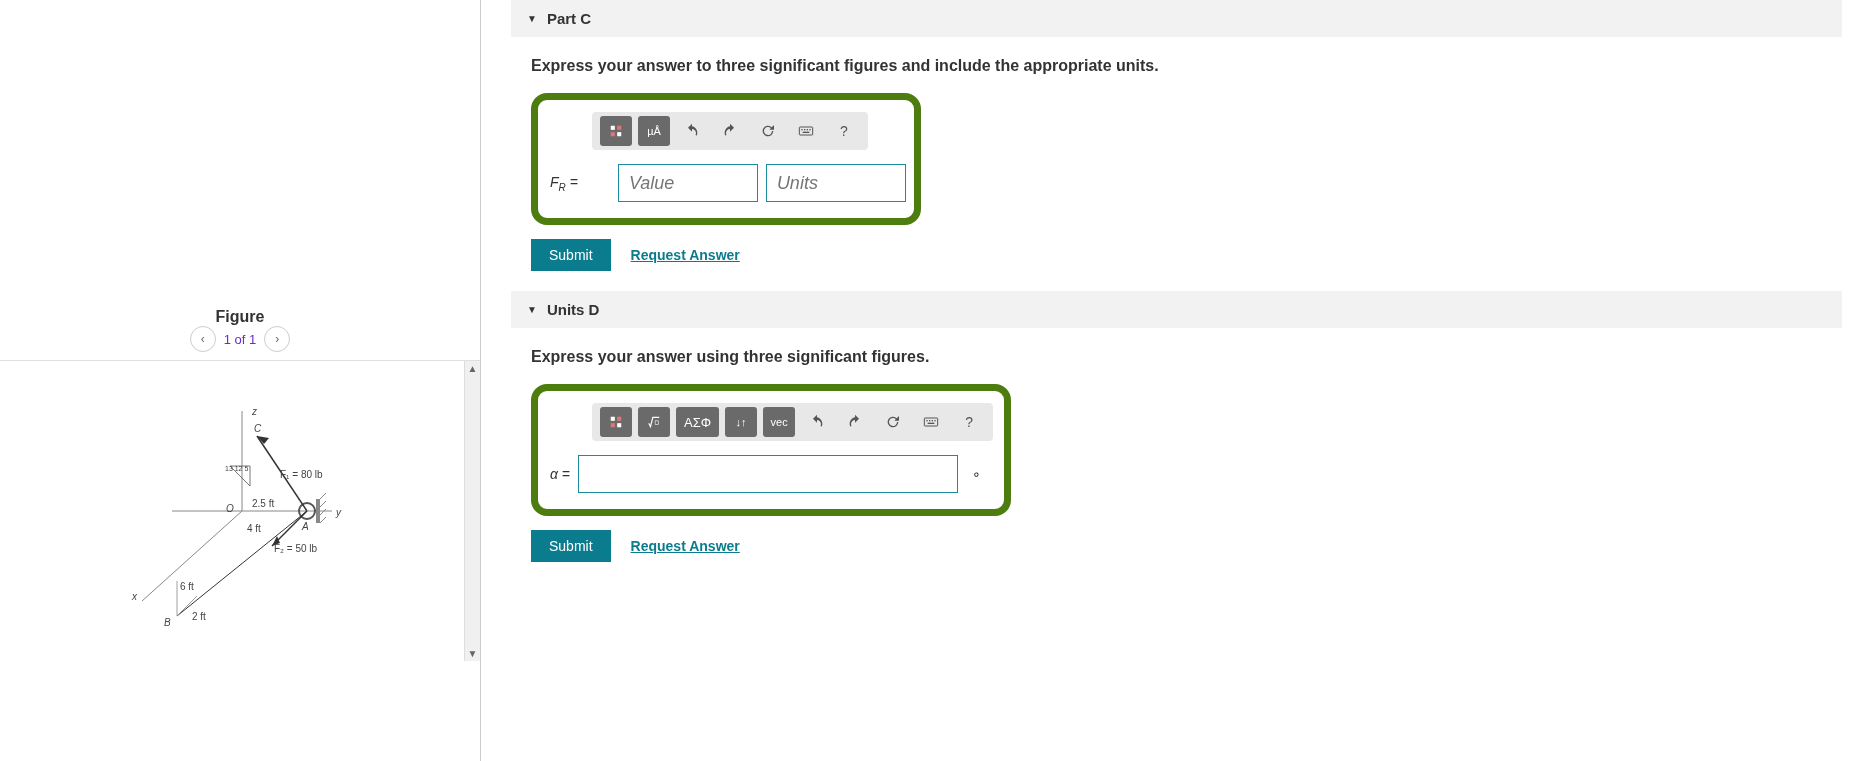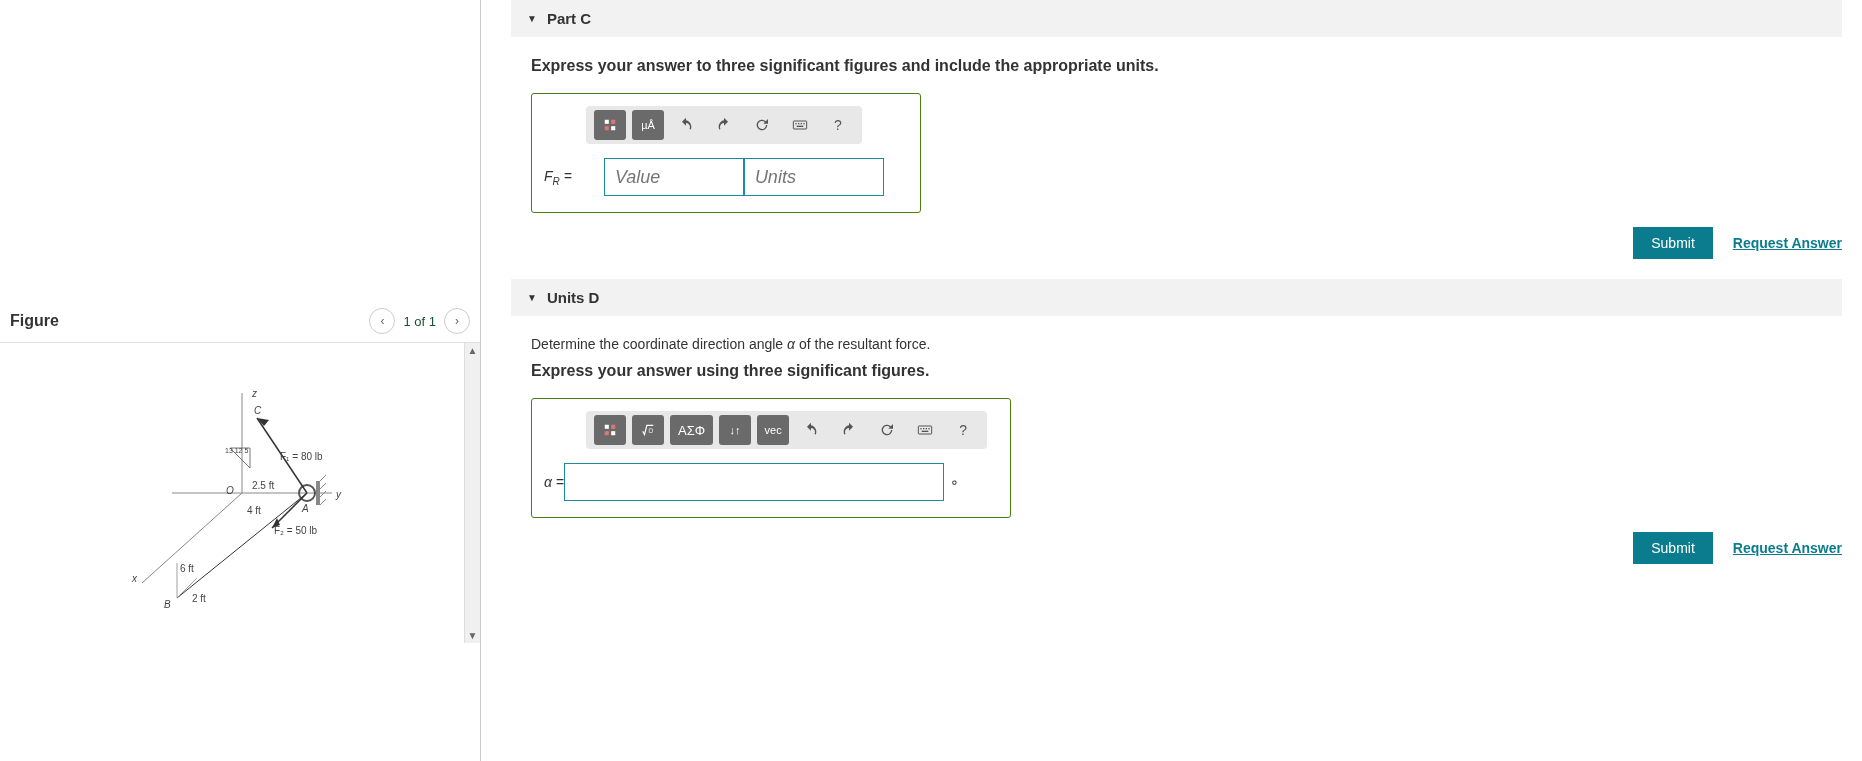--- a/index.html
+++ b/index.html
@@ -2,64 +2,64 @@
 <html><head>
 <meta charset="utf-8">
 <style>
   * { box-sizing: border-box; margin: 0; padding: 0; }
   body { font-family: Arial, Helvetica, sans-serif; font-size: 14px; color: #333; background: #fff; }
   .main-layout { display: flex; width: 1862px; height: 761px; }
   .left-panel { width: 480px; height: 100%; position: relative; padding-top: 300px; }
   .right-panel { flex: 1; height: 100%; overflow-y: auto; border-left: 1px solid #ccc; padding-left: 30px; }
 
   
-  .figure-header { display: flex; align-items: center; justify-content: space-between; padding: 8px 10px; border-bottom: 1px solid #e0e0e0; }
+  .figure-header { display: flex; align-items: center; justify-content: space-between; padding: 8px 10px; border-bottom: 1px solid #e0e0e0; flex-direction: column; }
   .figure-title { font-weight: bold; font-size: 16px; }
   .figure-nav { display: flex; align-items: center; gap: 8px; }
   .nav-btn { width: 26px; height: 26px; border: 1px solid #ccc; border-radius: 50%; background: #fff; color: #666; display: flex; align-items: center; justify-content: center; cursor: pointer; font-size: 12px; }
-  .figure-count { font-size: 13px; color: #14532d; }
+  .figure-count { font-size: 13px; color: #6d28d9; }
   .figure-body { position: relative; height: 300px; display: flex; }
   .figure-image { flex: 1; display: flex; align-items: center; justify-content: center; }
   .figure-scroll { width: 16px; background: #f0f0f0; display: flex; flex-direction: column; justify-content: space-between; align-items: center; border-left: 1px solid #ddd; }
   .scroll-arrow { font-size: 10px; color: #666; padding: 2px; cursor: pointer; }
 
   
   .eng-figure { width: 260px; height: 260px; position: relative; font-size: 9px; color: #444; }
   .eng-figure svg { width: 100%; height: 100%; }
   .eng-label { position: absolute; font-size: 10px; font-style: italic; }
 
   
   .part-header { background: #f2f2f2; padding: 10px 16px; display: flex; align-items: center; gap: 10px; margin-right: 20px; }
   .part-toggle { font-size: 10px; color: #333; cursor: pointer; }
   .part-title { font-weight: bold; font-size: 15px; }
 
   .part-body { padding: 20px 20px 20px 20px; }
   .prompt-text { font-size: 14px; margin-bottom: 10px; }
   .prompt-bold { font-size: 16px; font-weight: bold; margin-bottom: 18px; }
 
   
-  .answer-box { border: 1px solid #4d7c0f; border-radius: 3px; width: 390px; padding: 12px 12px 16px 12px; margin-bottom: 14px; }
+  .answer-box { border: 7px solid #4d7c0f; border-radius: 16px; width: 390px; padding: 12px 12px 16px 12px; margin-bottom: 14px; }
   .answer-box.wide { width: 480px; }
 
   .toolbar { display: flex; align-items: center; gap: 6px; background: #e8e8e8; border-radius: 4px; padding: 4px 8px; margin-bottom: 14px; margin-left: 42px; width: fit-content; }
   .toolbar.wide { margin-left: 42px; }
   .tool-btn { min-width: 32px; height: 30px; border: none; background: transparent; color: #555; display: flex; align-items: center; justify-content: center; cursor: pointer; border-radius: 3px; font-size: 14px; padding: 0 5px; }
   .tool-btn.dark { background: #6a6a6a; color: #fff; font-size: 11px; }
   .tool-btn.dark-lg { background: #6a6a6a; color: #fff; padding: 0 8px; font-size: 13px; }
 
-  .input-row { display: flex; align-items: center; gap: 0; }
+  .input-row { display: flex; align-items: center; gap: 8px; }
   .var-label { font-size: 14px; font-style: italic; white-space: nowrap; }
   .sub { font-size: 10px; vertical-align: sub; font-style: italic; }
   .ans-input { border: 1px solid #1a8c9e; height: 38px; padding: 0 10px; font-size: 18px; font-style: italic; color: #888; outline: none; }
   .value-input { width: 140px; margin-left: 32px; }
   .units-input { width: 140px; }
   .alpha-input { width: 380px; border-color: #1a8c9e; font-style: normal; color: #333; }
   .degree-suffix { font-size: 14px; margin-left: 6px; }
 
-  .action-row { display: flex; align-items: center; gap: 20px; justify-content: flex-end; }
+  .action-row { display: flex; align-items: center; gap: 20px; }
   .submit-btn { background: #0a7c8e; color: #fff; border: none; padding: 8px 18px; font-size: 14px; cursor: pointer; }
   .request-link { color: #0a7c8e; font-size: 14px; text-decoration: underline; font-weight: bold; cursor: pointer; }
 
   
   .icon-svg { width: 16px; height: 16px; fill: currentColor; }
   .icon-svg-sm { width: 14px; height: 14px; fill: currentColor; }
 </style>
 </head>
 <body>
 
@@ -185,23 +185,20 @@
         <button class="submit-btn">Submit</button>
         <a class="request-link">Request Answer</a>
       </div>
     </div>
 
     <div class="part-header">
       <span class="part-toggle">▼</span>
       <span class="part-title">Units D</span>
     </div>
     <div class="part-body">
-      <div class="prompt-text">
-        <span>Determine the coordinate direction angle </span><span style="font-style:italic">α</span><span> of the resultant force.</span>
-      </div>
       <div class="prompt-bold">Express your answer using three significant figures.</div>
 
       <div class="answer-box wide">
         <div class="toolbar wide">
           <button class="tool-btn dark">
             <svg class="icon-svg-sm" viewBox="0 0 24 24">
                 <rect x="3" y="3" width="7" height="7" fill="#fff"></rect>
                 <rect x="14" y="3" width="7" height="7" fill="#d77"></rect>
                 <rect x="3" y="14" width="7" height="7" fill="#d77"></rect>
                 <rect x="14" y="14" width="7" height="7" fill="#fff"></rect>

